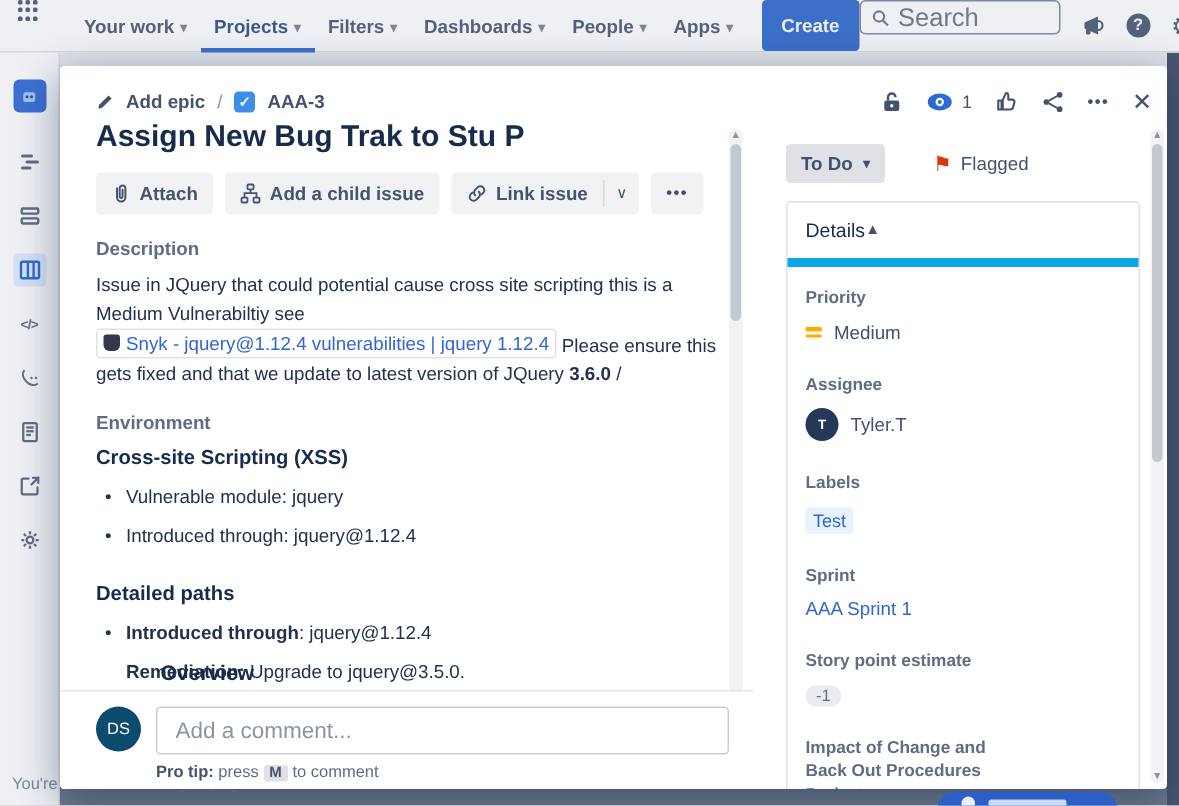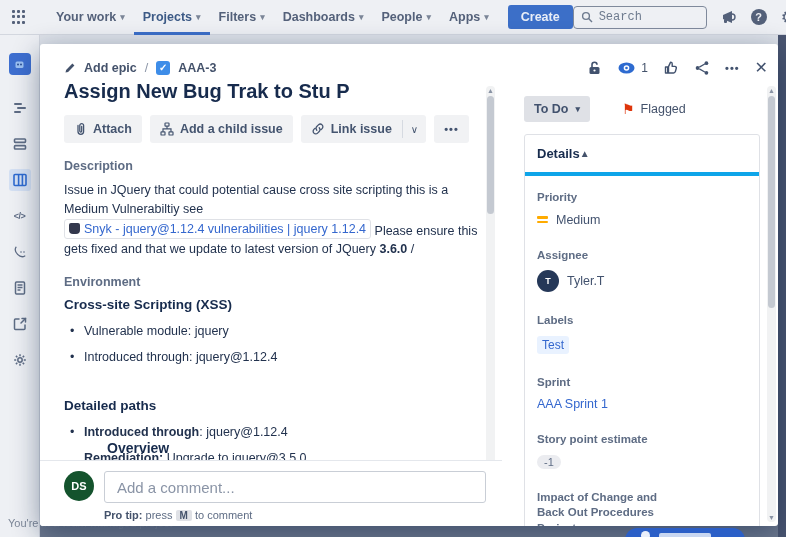--- a/index.html
+++ b/index.html
@@ -8,34 +8,34 @@
   .page { position:absolute; inset:0; width:786px; height:537px; overflow:hidden; }
 
   
   .backdrop { position:absolute; left:0; top:35px; right:0; bottom:0; background:#dde1e8; }
   .band { position:absolute; left:0; top:524px; width:786px; height:13px; background:#6f7a8f; }
   .right-strip { position:absolute; right:0; top:35px; width:8px; bottom:0; background:#4a5570; }
   .footer-note { position:absolute; left:8px; top:517px; font-size:11px; color:#7d8798; z-index:1; }
 
   
   .topnav { position:absolute; left:0; top:0; width:786px; height:35px; background:#eef0f4;
-            border-bottom:1px solid #d3d7df; display:flex; align-items:center; padding:0 10px; z-index:2; }
+            border-bottom:1px solid #d3d7df; display:flex; padding:0 10px; z-index:2; }
   .grid-icon { width:14px; height:14px; display:grid; grid-template-columns:repeat(3,1fr); gap:2px; margin:0 10px 0 2px; }
   .grid-icon span { width:3px; height:3px; background:#54617a; border-radius:1px; }
   .jira-logo { width:20px; height:18px; margin-right:12px; }
   .navitem { height:35px; display:flex; align-items:center; gap:4px; padding:0 9px;
              font-size:12.5px; color:#54617a; font-weight:600; white-space:nowrap; }
   .navitem .chev { font-size:9px; color:#7b8597; }
   .navitem.active { box-shadow:inset 0 -3px 0 #3c6fc8; color:#3c5a86; }
   .create-btn { background:#3c6fc8; color:#e9eef7; font-size:12.5px; font-weight:600;
                 border:none; border-radius:3px; padding:5px 13px; margin-left:10px; }
   .nav-spacer { flex:1; }
   .searchbox { display:flex; align-items:center; gap:6px; width:142px; height:23px;
                border:1.6px solid #7f8a9c; border-radius:4px; padding:0 7px; margin-right:14px; background:transparent; }
-  .searchbox input { border:none; outline:none; background:transparent; width:100px; font-size:12px; color:#404040; font-family:Liberation Mono, monospace; }
+  .searchbox input { border:none; outline:none; background:transparent; width:100px; font-size:17px; color:#404040; font-family:Liberation Sans, sans-serif; }
   .searchbox input::placeholder { color:#6d7a8e; }
   .nav-right-icons { display:flex; align-items:center; gap:14px; margin-right:6px; }
   .help-circle { width:16px; height:16px; border-radius:50%; background:#54617a; color:#eef0f4;
                  font-size:11px; font-weight:700; display:flex; align-items:center; justify-content:center; }
   .gear-glyph { font-size:17px; color:#54617a; line-height:1; }
 
   
   .leftbar { position:absolute; left:0; top:35px; width:40px; bottom:0; background:#eef0f4;
              border-right:1px solid #d3d7df; display:flex; flex-direction:column; align-items:center; padding-top:18px; gap:14px; }
   .proj-avatar { width:22px; height:22px; border-radius:4px; background:#3e6fd0; display:flex; align-items:center; justify-content:center; margin-bottom:8px; }
@@ -79,31 +79,31 @@
   .desc-text { font-size:12.5px; line-height:1.5; color:#22324e; }
   .desc-text .chip { display:inline-flex; align-items:center; gap:4px; border:1px solid #dfe1e6; border-radius:3px;
                      padding:0 4px; background:#fff; white-space:nowrap; }
   .link-blue { color:#3467ce; text-decoration:none; }
   .snyk-glyph { width:11px; height:11px; background:#33384d; border-radius:2px 2px 4px 4px; display:inline-block; }
   .bold { font-weight:700; }
   .env-heading, .dp-heading { font-size:13.5px; font-weight:700; color:#172b4d; margin:4px 0 12px; }
   .bullets { list-style:none; margin:0 0 4px 6px; }
   .bullets li { font-size:12.5px; color:#22324e; margin-bottom:12px; padding-left:14px; position:relative; }
   .bullets li::before { content:"•"; position:absolute; left:0; color:#22324e; }
-  .dp-heading { margin-top:34px; }
+  .dp-heading { margin-top:24px; }
   .remediation { font-size:12.5px; color:#22324e; margin:4px 0 0 20px; }
 
   .overview-cut { position:absolute; left:24px; top:396px; font-size:14px; font-weight:700; color:#172b4d; z-index:1;margin-left:43px; }
 
   
   .comment-footer { position:absolute; left:0; top:416px; width:462px; height:66px; background:#fff;
                     border-top:1px solid #e4e7ec; z-index:2; padding:10px 16px 0 24px; }
   .comment-row { display:flex; align-items:flex-start; gap:10px; }
-  .avatar-ds { width:30px; height:30px; border-radius:50%; background:#14532d; color:#fff; font-size:11px;
-               font-weight:700; display:flex; align-items:center; justify-content:center; flex:none; }
+  .avatar-ds { width:30px; height:30px; border-radius:50%; background:#0c4a6e; color:#fff; font-size:11px;
+               font-weight:400; display:flex; align-items:center; justify-content:center; flex:none; }
   .comment-input { flex:1; height:32px; border:1px solid #c9ced6; border-radius:3px; padding:0 12px;
                    font-size:15px; color:#172b4d; font-family:inherit; outline:none; }
   .comment-input::placeholder { color:#8a94a6; }
   .protip { margin:6px 0 0 40px; font-size:11px; color:#5e6c84; }
   .protip .b { font-weight:700; color:#44526b;text-align:right; }
   .key-chip { display:inline-block; background:#dfe1e6; border-radius:2px; padding:0 4px; font-size:10px;
               font-weight:700; color:#44526b; }
 
   
   .vscroll { position:absolute; width:9px; background:#f1f2f3; border-radius:4px; }
@@ -115,21 +115,21 @@
   
   .right-col { position:absolute; left:484px; top:52px; width:236px; }
   .status-row { display:flex; align-items:center; gap:32px; margin-bottom:12px; }
   .status-btn { background:#dfe1e6; border:none; border-radius:3px; height:26px; padding:0 10px;
                 font-size:12.5px; font-weight:700; color:#42526e; display:flex; align-items:center; gap:7px; font-family:inherit; }
   .status-btn .chev { font-size:9px; }
   .flag-chip { display:flex; align-items:center; gap:6px; font-size:12.5px; color:#44526b; }
   .flag-glyph { color:#de350b; font-size:14px; line-height:1; }
   .details-panel { border:1px solid #dfe1e6; border-radius:3px; height:420px; }
   .details-head { display:flex; align-items:center; justify-content:flex-start; padding:11px 12px;
-                  border-bottom:4px solid #0ea5e9; font-size:13px; font-weight:700; color:#172b4d; }
+                  border-bottom:6px solid #0ea5e9; font-size:13px; font-weight:400; color:#172b4d; }
   .caret-up { font-size:10px; color:#44526b; }
   .details-body { padding:14px 12px; }
   .fld { margin-bottom:21px; }
   .fld-label { font-size:11.5px; font-weight:600; color:#5e6c84; margin-bottom:7px; line-height:1.35; width:150px; }
   .fld-val { font-size:12.5px; color:#42526e; display:flex; align-items:center; gap:8px; }
   .prio-ic { display:inline-flex; flex-direction:column; gap:2px; }
   .prio-ic i { width:11px; height:2.5px; background:#ffab00; border-radius:1px; }
   .avatar-t { width:22px; height:22px; border-radius:50%; background:#253858; color:#fff; font-size:9px;
               font-weight:700; display:flex; align-items:center; justify-content:center; }
   .label-chip { background:#e9f2ff; color:#3467ce; border-radius:3px; padding:2px 5px; font-size:12px; }

